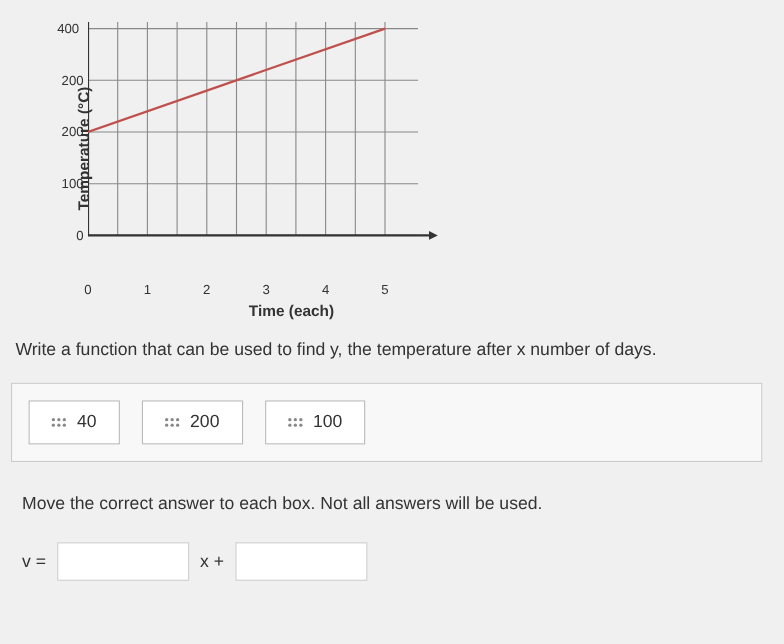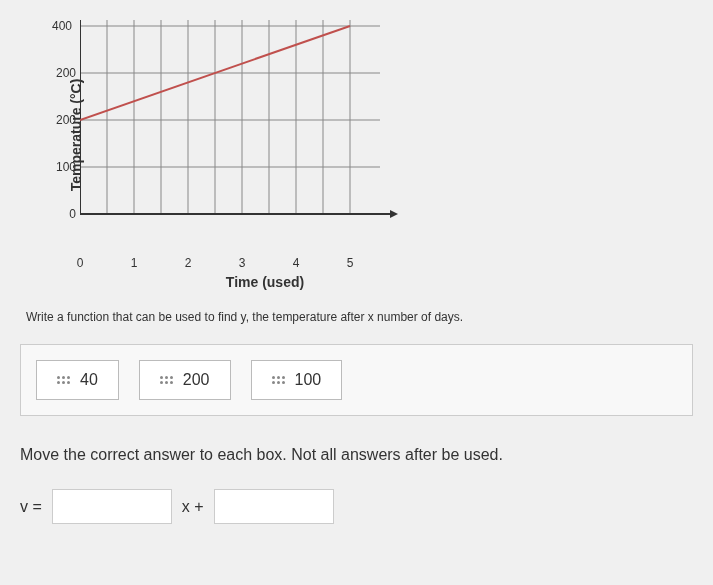--- a/index.html
+++ b/index.html
@@ -52,27 +52,26 @@
       text-align: right;
     }
     .x-tick {
       position: absolute;
       bottom: -20px;
       font-size: 12px;
       transform: translateX(-50%);
     }
     .question-text {
       margin-top: 60px;
-      margin-left: 16px;
-      font-size: 12px;
+      margin-left: 4px;
+      font-size: 16px;
       color: #333;
     }
     .answer-bank {
       margin-top: 20px;
-      margin-left: 10px;
       margin-right: 10px;
       border: 1px solid #ccc;
       background: #f8f8f8;
       padding: 15px;
       display: flex;
       gap: 20px;
     }
     .answer-tile {
       border: 1px solid #bbb;
       background: #fff;
@@ -153,21 +152,21 @@
     <line x1="0" y1="100" x2="270" y2="6" stroke="#c0504d" stroke-width="2"></line>
   </svg>
 
   <div class="x-tick" style="left: 30px;">0</div>
   <div class="x-tick" style="left: 84px;">1</div>
   <div class="x-tick" style="left: 138px;">2</div>
   <div class="x-tick" style="left: 192px;">3</div>
   <div class="x-tick" style="left: 246px;">4</div>
   <div class="x-tick" style="left: 300px;">5</div>
 
-  <div class="x-label">Time (used)</div>
+  <div class="x-label">Time (each)</div>
 </div>
 
 <div class="question-text">Write a function that can be used to find y, the temperature after x number of days.</div>
 
 <div class="answer-bank">
   <div class="answer-tile">
     <div class="drag-handle">
         <span></span>
         <span></span>
         <span></span>
@@ -194,20 +193,20 @@
         <span></span>
         <span></span>
         <span></span>
         <span></span>
         <span></span>
       </div>
     <span>100</span>
   </div>
 </div>
 
-<div class="instruction-text">Move the correct answer to each box. Not all answers after be used.</div>
+<div class="instruction-text">Move the correct answer to each box. Not all answers will be used.</div>
 
 <div class="equation-row">
   <span>v =</span>
   <div class="drop-zone"></div>
   <span>x +</span>
   <div class="drop-zone"></div>
 </div>
 
 </body></html>

